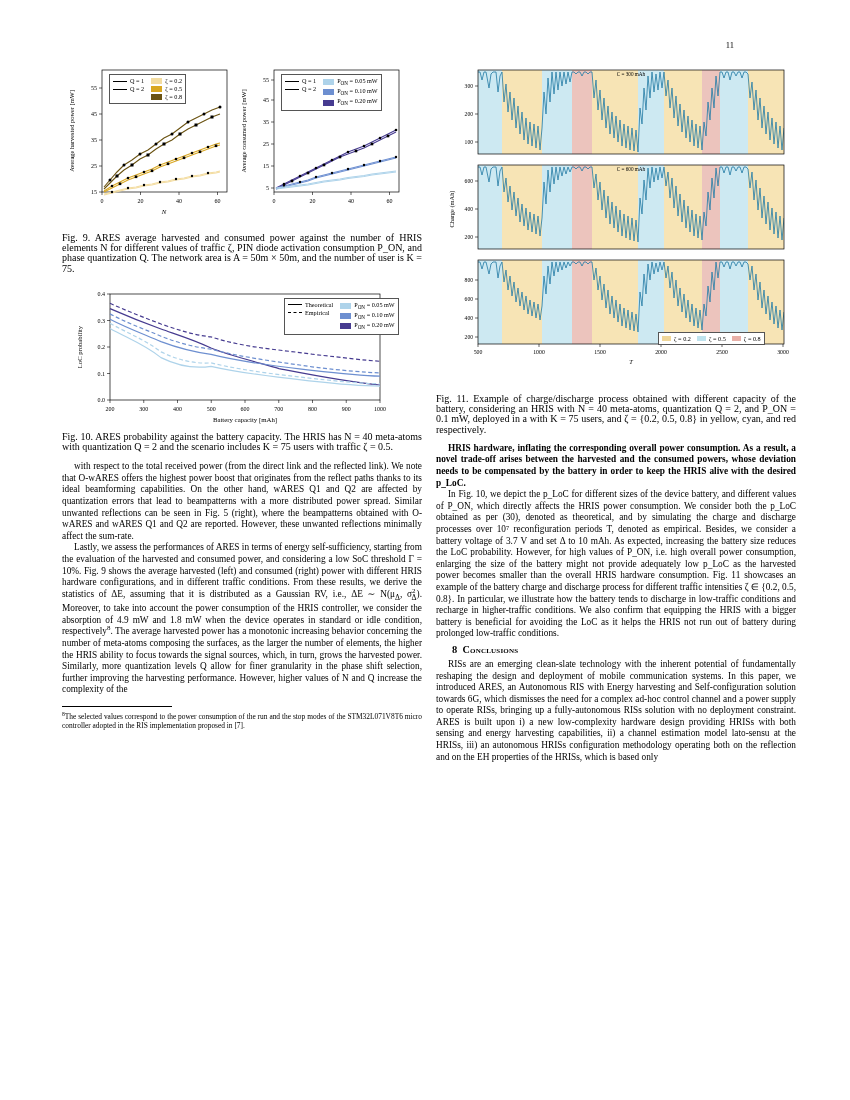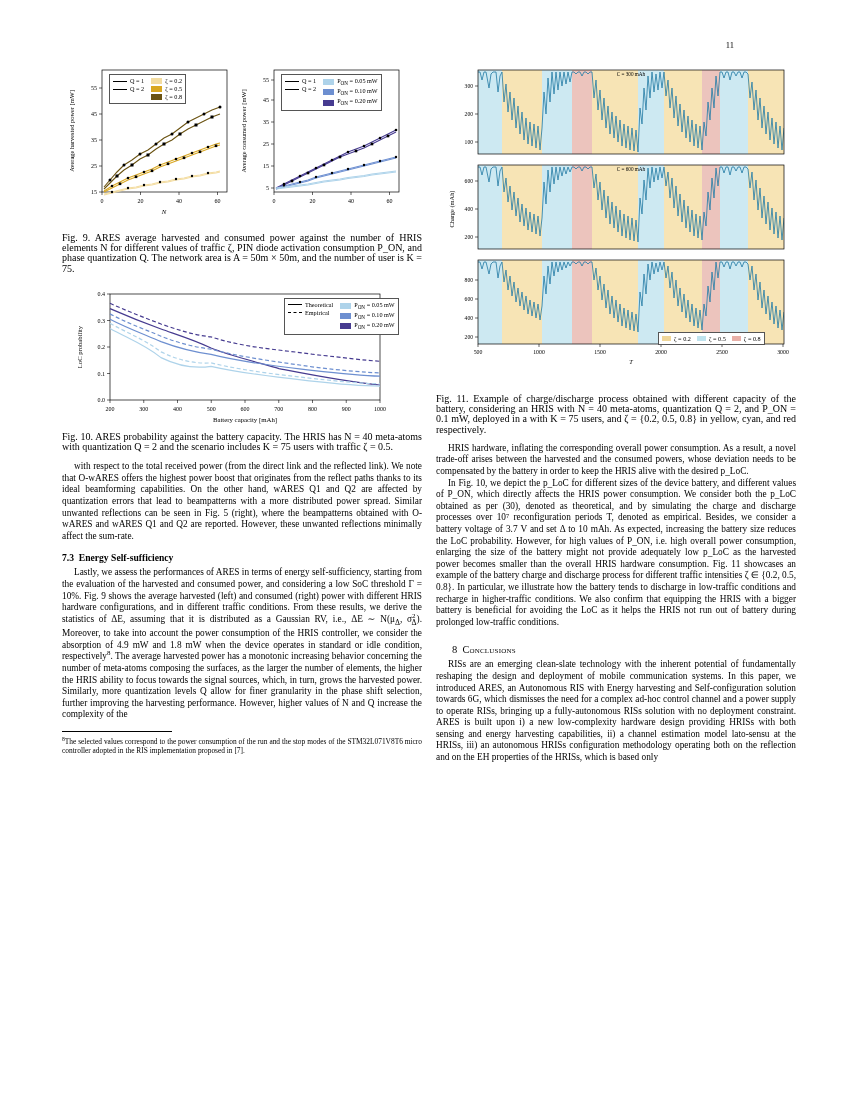--- a/index.html
+++ b/index.html
@@ -53,22 +53,22 @@
     text-align: justify;
     margin: 6px 0 0 0;
   }
   .secthead {
     font-size: 9.6px;
     font-weight: bold;
     margin: 10px 0 4px 0;
   }
   .secthead-major {
     font-size: 10.5px;
-    font-weight: normal;
-    margin: 16px 0 4px 0;
+    font-weight: bold;
+    margin: 4px 0 4px 0;
     padding-left: 16px;
   }
   .smallcaps {
     font-variant: small-caps;
     font-size: 10.2px;
     letter-spacing: 0.2px;
   }
   .footnote-rule {
     width: 110px;
     height: 1px;
@@ -399,23 +399,20 @@
         </div>
       </div>
 
       <div class="caption">
         <span>Fig. 10.   ARES probability against the battery capacity. The HRIS has N = 40 meta-atoms with quantization Q = 2 and the scenario includes K = 75 users with traffic ζ = 0.5.</span>
       </div>
     </div>
 
     <p class="body" style="margin-top:9px;">with respect to the total received power (from the direct link and the reflected link). We note that O-wARES offers the highest power boost that originates from the reflect paths thanks to its ideal beamforming capabilities. On the other hand, wARES Q1 and Q2 are affected by quantization errors that lead to beampatterns with a more distributed power spread. Similar unwanted reflections can be seen in Fig. 5 (right), where the beampatterns obtained with O-wARES and wARES Q1 and Q2 are reported. However, these unwanted reflections minimally affect the sum-rate.</p>
 
-    <div class="secthead">
-      <span>7.3</span>&nbsp;&nbsp;<span>Energy Self-sufficiency</span>
-    </div>
 
     <p class="body"><span>Lastly, we assess the performances of ARES in terms of energy self-sufficiency, starting from the evaluation of the harvested and consumed power, and considering a low SoC threshold Γ = 10%. Fig. 9 shows the average harvested (left) and consumed (right) power with different HRIS hardware configurations, and in different traffic conditions. From these results, we derive the statistics of ΔE, assuming that it is distributed as a Gaussian RV, i.e., ΔE ∼ N(μ</span><sub>Δ</sub><span>, σ</span><sup>2</sup><sub style="margin-left:-4px">Δ</sub><span>). Moreover, to take into account the power consumption of the HRIS controller, we consider the absorption of 4.9 mW and 1.8 mW when the device operates in standard or idle condition, respectively</span><sup>8</sup><span>. The average harvested power has a monotonic increasing behavior concerning the number of meta-atoms composing the surfaces, as the larger the number of elements, the higher the HRIS ability to focus towards the signal sources, which, in turn, grows the harvested power. Similarly, more quantization levels Q allow for finer granularity in the phase shift selection, further improving the harvesting performance. However, higher values of N and Q increase the complexity of the</span></p>
 
     <div class="footnote-rule"></div>
     <div class="footnote"><sup>8</sup><span>The selected values correspond to the power consumption of the run and the stop modes of the STM32L071V8T6 micro controller adopted in the RIS implementation proposed in [7].</span></div>
   </div>
 
   <div class="col-right">
 
     <div class="fig">
@@ -572,21 +569,21 @@
             <span class="lg-sw" style="background:#e8b0a8; height:5px; width:9px;"></span>
             <span class="lg-txt">ζ = 0.8</span>
           </div>
       </div>
 
       <div class="caption" style="margin-top:2px;">
         <span>Fig. 11.   Example of charge/discharge process obtained with different capacity of the battery, considering an HRIS with N = 40 meta-atoms, quantization Q = 2, and P_ON = 0.1 mW, deployed in a with K = 75 users, and ζ = {0.2, 0.5, 0.8} in yellow, cyan, and red respectively.</span>
       </div>
     </div>
 
-    <p class="body" style="margin-top:8px;">HRIS hardware, inflating the corresponding overall power consumption. As a result, a novel trade-off arises between the harvested and the consumed powers, whose deviation needs to be compensated by the battery in order to keep the HRIS alive with the desired p_LoC.</p>
+    <p class="body" style="margin-top:8px;font-weight:bold;">HRIS hardware, inflating the corresponding overall power consumption. As a result, a novel trade-off arises between the harvested and the consumed powers, whose deviation needs to be compensated by the battery in order to keep the HRIS alive with the desired p_LoC.</p>
     <p class="body">In Fig. 10, we depict the p_LoC for different sizes of the device battery, and different values of P_ON, which directly affects the HRIS power consumption. We consider both the p_LoC obtained as per (30), denoted as theoretical, and by simulating the charge and discharge processes over 10⁷ reconfiguration periods T, denoted as empirical. Besides, we consider a battery voltage of 3.7 V and set Δ to 10 mAh. As expected, increasing the battery size reduces the LoC probability. However, for high values of P_ON, i.e. high overall power consumption, enlarging the size of the battery might not provide adequately low p_LoC as the harvested power becomes smaller than the overall HRIS hardware consumption. Fig. 11 showcases an example of the battery charge and discharge process for different traffic intensities ζ ∈ {0.2, 0.5, 0.8}. In particular, we illustrate how the battery tends to discharge in low-traffic conditions and recharge in higher-traffic conditions. We also confirm that equipping the HRIS with a bigger battery is beneficial for avoiding the LoC as it helps the HRIS not run out of battery during prolonged low-traffic conditions.</p>
 
     <div class="secthead-major">
       <span>8</span>&nbsp;&nbsp;<span class="smallcaps">Conclusions</span>
     </div>
 
     <p class="body">RISs are an emerging clean-slate technology with the inherent potential of fundamentally reshaping the design and deployment of mobile communication systems. In this paper, we introduced ARES, an Autonomous RIS with Energy harvesting and Self-configuration solution towards 6G, which dismisses the need for a complex ad-hoc control channel and a power supply to operate RISs, bringing up a fully-autonomous RISs solution with no deployment constraint. ARES is built upon i) a new low-complexity hardware design providing HRISs with both sensing and energy harvesting capabilities, ii) a channel estimation model lato-sensu at the HRISs, iii) an autonomous HRISs configuration methodology operating both on the reflection and on the EH properties of the HRISs, which is based only</p>
   </div>
 
 </div>

